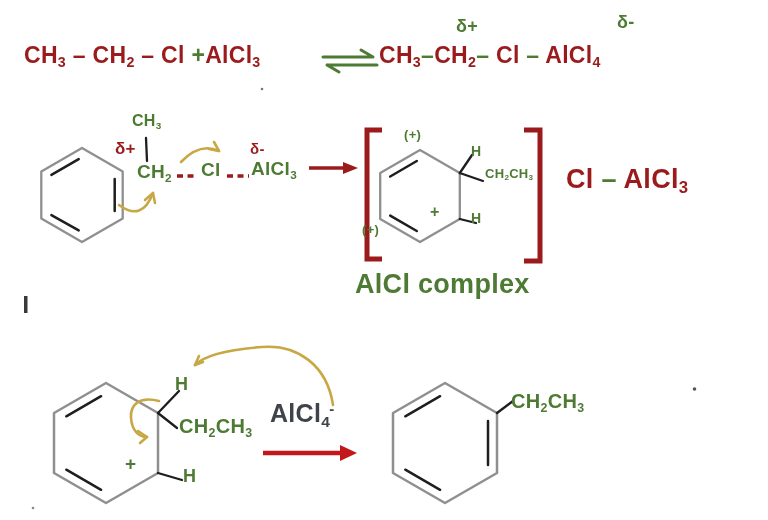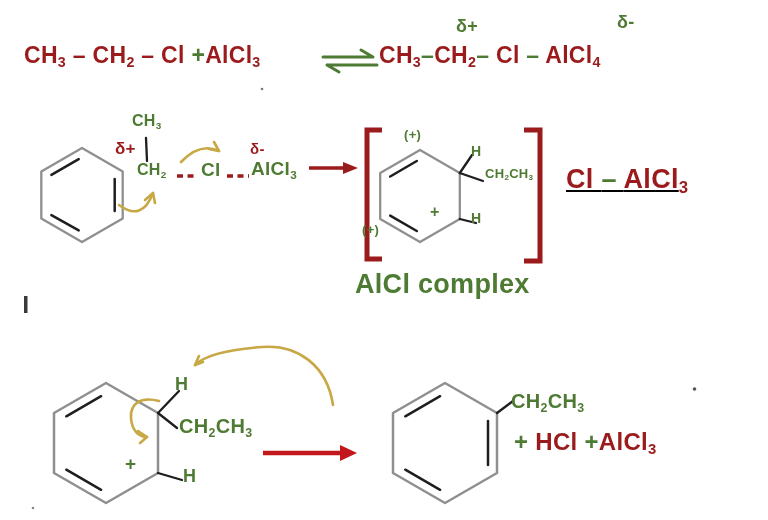--- a/index.html
+++ b/index.html
@@ -114,35 +114,35 @@
     <circle cx="33" cy="508" r="1.3" fill="#888"></circle>
   </svg>
 
   <div class="lbl c-green" style="left:456px;top:17px;font-size:18px;">δ+</div>
   <div class="lbl c-green" style="left:617px;top:13px;font-size:18px;">δ-</div>
   <div class="lbl" style="left:24px;top:44px;font-size:23px;"><span style="color: rgb(155, 27, 28);">CH<sub>3</sub></span><span style="color: rgb(155, 27, 28);"> – </span><span style="color: rgb(155, 27, 28);">CH<sub>2</sub></span><span style="color: rgb(155, 27, 28);"> – </span><span style="color: rgb(155, 27, 28);">Cl </span><span style="color: rgb(78, 123, 51);">+</span><span style="color: rgb(155, 27, 28);">AlCl<sub>3</sub></span></div>
   <div class="lbl" style="left:379px;top:44px;font-size:23px;"><span style="color: rgb(155, 27, 28);">CH<sub>3</sub></span><span style="color: rgb(78, 123, 51);">–</span><span style="color: rgb(155, 27, 28);">CH<sub>2</sub></span><span style="color: rgb(78, 123, 51);">– </span><span style="color: rgb(155, 27, 28);">Cl </span><span style="color: rgb(78, 123, 51);"> – </span><span style="color: rgb(155, 27, 28);">AlCl<sub>4</sub></span></div>
 
   <div class="lbl c-dred" style="left:115px;top:140px;font-size:17px;">δ+</div>
   <div class="lbl" style="left:132px;top:113px;font-size:16px;"><span style="color: rgb(78, 123, 51);">CH<sub>3</sub></span></div>
-  <div class="lbl" style="left:137px;top:162px;font-size:16px;"><span style="color: rgb(78, 123, 51);">CH<sub>2</sub></span></div>
+  <div class="lbl" style="left:137px;top:162px;font-size:19px;"><span style="color: rgb(78, 123, 51);">CH<sub>2</sub></span></div>
   <div class="lbl c-green" style="left:201px;top:160px;font-size:19px;">Cl</div>
   <div class="lbl c-dred" style="left:250px;top:141px;font-size:15px;">δ-</div>
   <div class="lbl" style="left:251px;top:159px;font-size:19px;"><span style="color: rgb(78, 123, 51);">AlCl<sub>3</sub></span></div>
 
   <div class="lbl c-green" style="left:404px;top:128px;font-size:13px;">(+)</div>
   <div class="lbl c-green" style="left:471px;top:144px;font-size:14px;">H</div>
   <div class="lbl" style="left:485px;top:167px;font-size:13px;"><span style="color: rgb(78, 123, 51);">CH<sub>2</sub></span><span style="color: rgb(78, 123, 51);">CH<sub>3</sub></span></div>
   <div class="lbl c-green" style="left:430px;top:204px;font-size:16px;">+</div>
   <div class="lbl c-green" style="left:471px;top:211px;font-size:14px;">H</div>
   <div class="lbl c-green" style="left:362px;top:223px;font-size:13px;">(+)</div>
-  <div class="lbl" style="left:566px;top:166px;font-size:27px;text-decoration:underline;"><span style="color: rgb(155, 27, 28);">Cl </span><span style="color: rgb(78, 123, 51);">– </span><span style="color: rgb(155, 27, 28);">AlCl<sub>3</sub></span></div>
+  <div class="lbl" style="left:566px;top:166px;font-size:27px;"><span style="color: rgb(155, 27, 28);">Cl </span><span style="color: rgb(78, 123, 51);">– </span><span style="color: rgb(155, 27, 28);">AlCl<sub>3</sub></span></div>
   <div class="lbl c-green" style="left:355px;top:271px;font-size:27px;">AlCl complex</div>
 
   <div class="lbl c-green" style="left:175px;top:375px;font-size:18px;">H</div>
   <div class="lbl" style="left:179px;top:416px;font-size:20px;"><span style="color: rgb(78, 123, 51);">CH<sub>2</sub></span><span style="color: rgb(78, 123, 51);">CH<sub>3</sub></span></div>
   <div class="lbl c-green" style="left:125px;top:454px;font-size:19px;">+</div>
   <div class="lbl c-green" style="left:183px;top:467px;font-size:18px;">H</div>
+  <div class="lbl" style="left:270px;top:401px;font-size:25px;"><span style="color: rgb(63, 68, 75);">AlCl<sub>4</sub><sup>-</sup></span></div>
 
   <div class="lbl" style="left:511px;top:391px;font-size:20px;"><span style="color: rgb(78, 123, 51);">CH<sub>2</sub></span><span style="color: rgb(78, 123, 51);">CH<sub>3</sub></span></div>
-  <div class="lbl" style="left:514px;top:430px;font-size:24px;"><span style="color: rgb(78, 123, 51);">+ </span><span style="color: rgb(155, 27, 28);">HCl </span><span style="color: rgb(78, 123, 51);">+</span><span style="color: rgb(155, 27, 28);">AlCl<sub>3</sub></span></div>
 
 </div>
 
 </body></html>

